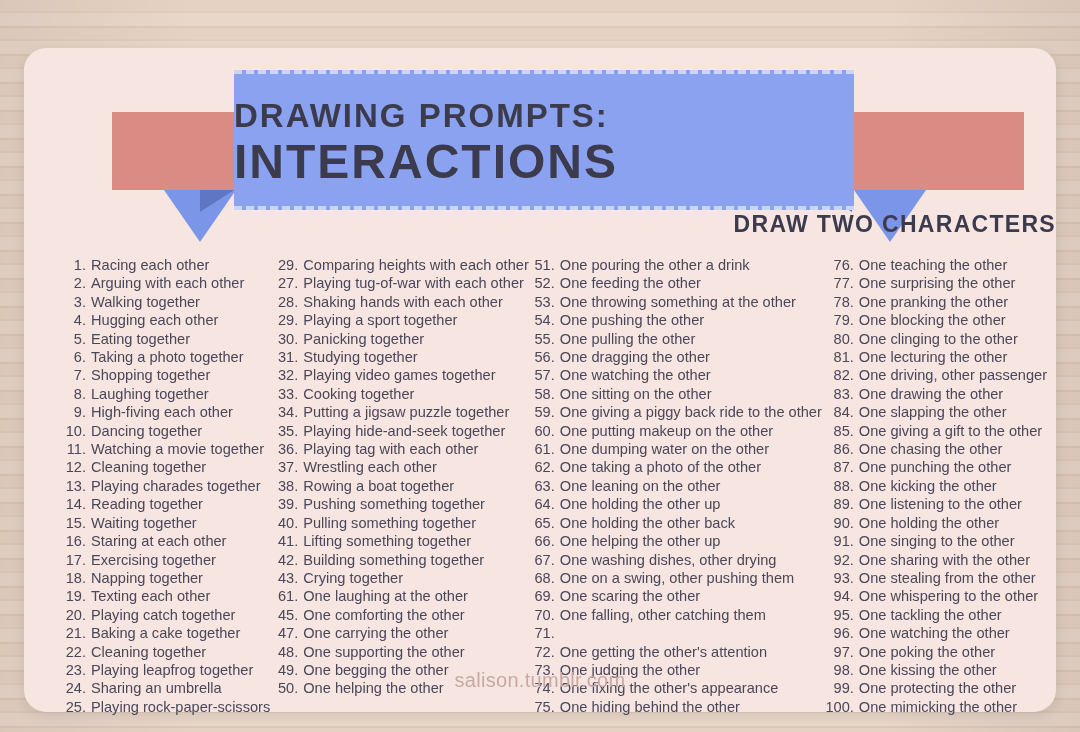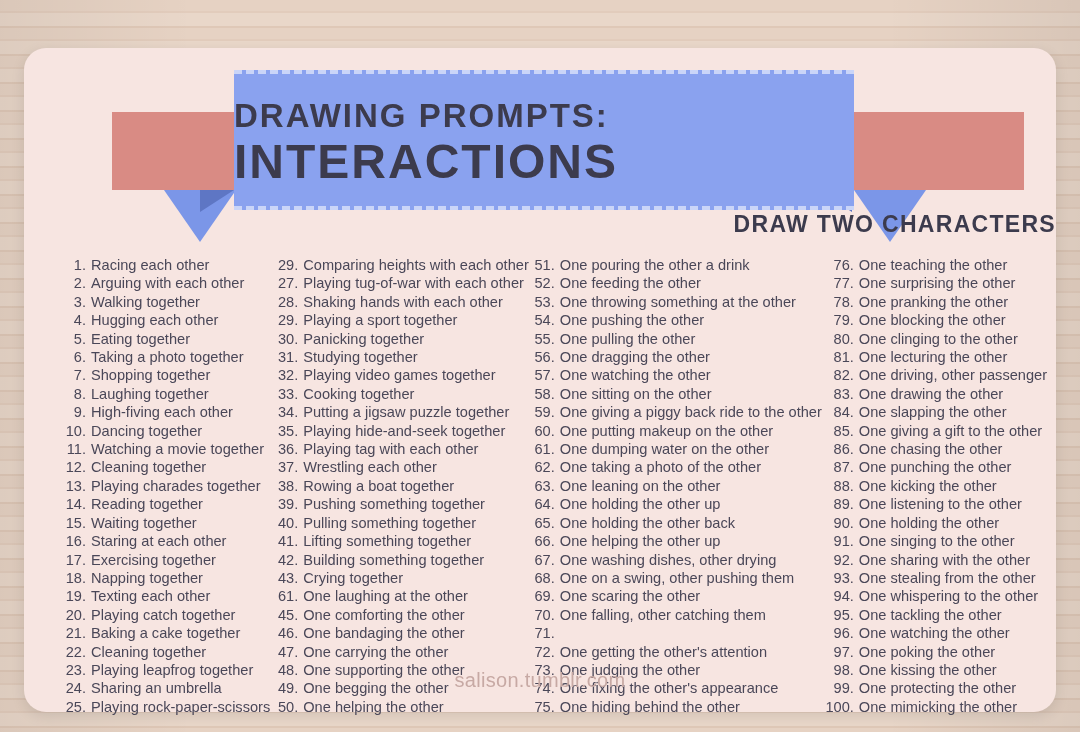--- a/index.html
+++ b/index.html
@@ -382,24 +382,20 @@
           </div>
         <div class="item">
             <span class="num">61.</span>
             <span class="txt">One laughing at the other</span>
           </div>
         <div class="item">
             <span class="num">45.</span>
             <span class="txt">One comforting the other</span>
           </div>
         <div class="item">
-            <span class="num">46.</span>
-            <span class="txt">One bandaging the other</span>
-          </div>
-        <div class="item">
             <span class="num">47.</span>
             <span class="txt">One carrying the other</span>
           </div>
         <div class="item">
             <span class="num">48.</span>
             <span class="txt">One supporting the other</span>
           </div>
         <div class="item">
             <span class="num">49.</span>
             <span class="txt">One begging the other</span>

